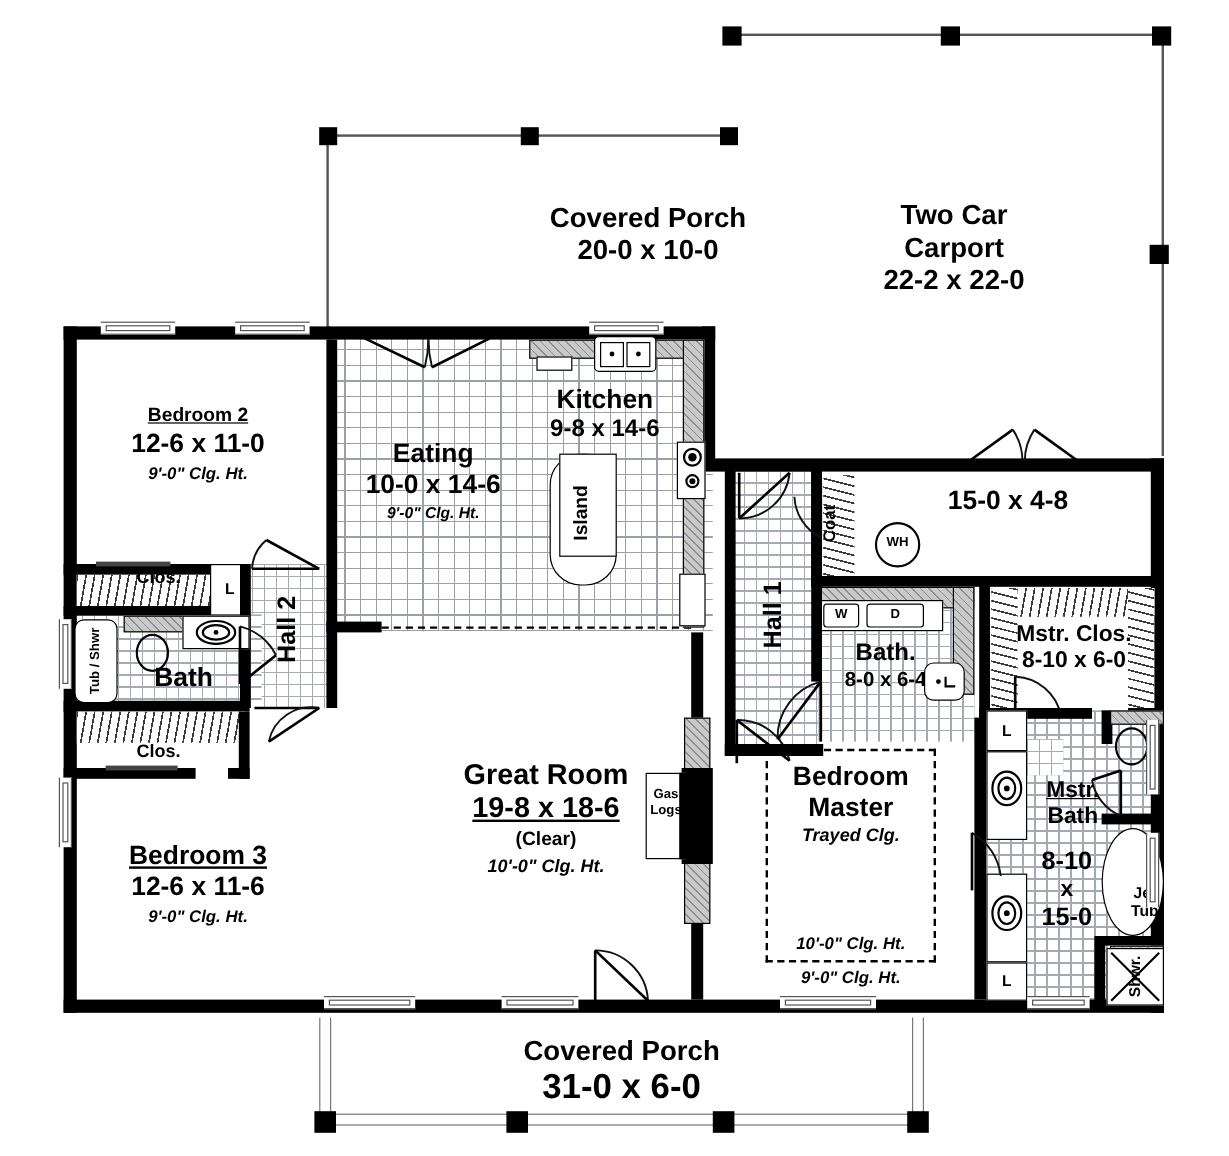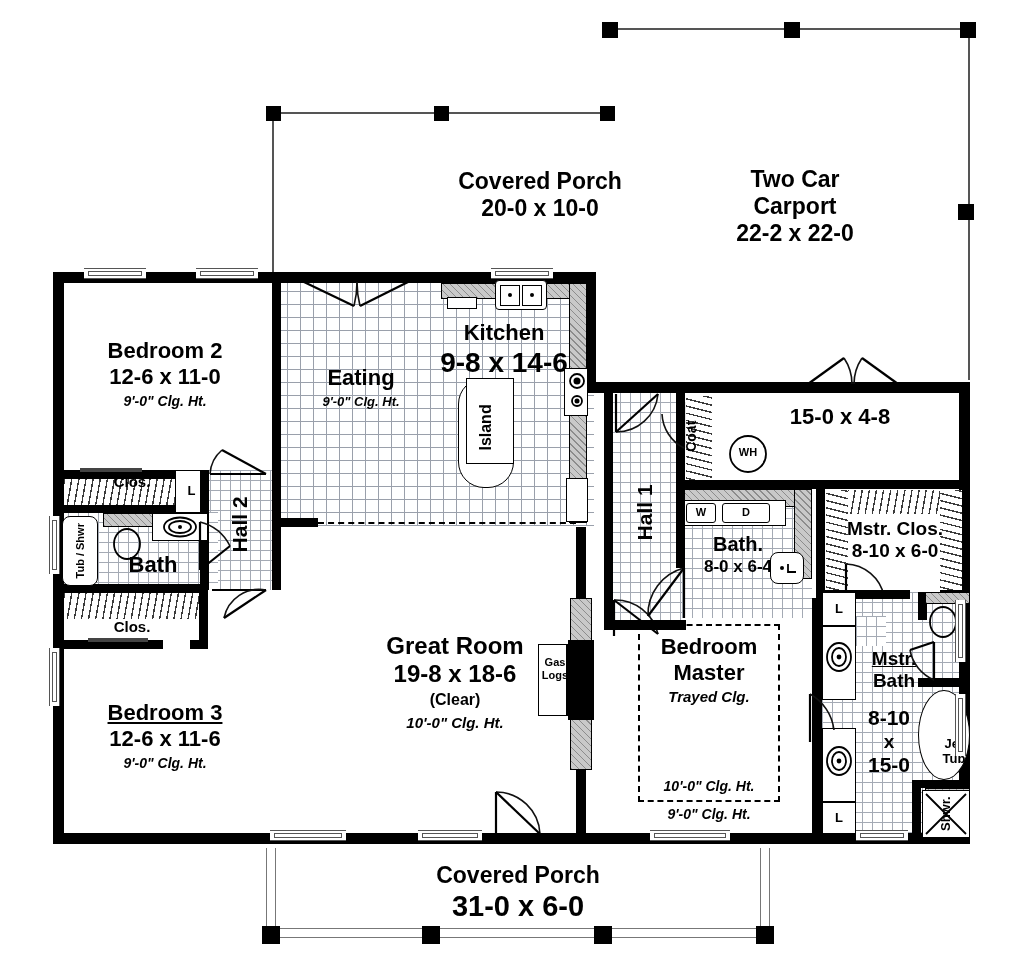--- a/index.html
+++ b/index.html
@@ -100,21 +100,21 @@
 
   <div class="wall" style="left:53px;top:272px;width:11px;height:572px;"></div>
   <div class="wall" style="left:53px;top:272px;width:222px;height:11px;"></div>
   <div class="wall" style="left:274px;top:272px;width:322px;height:11px;"></div>
   <div class="wall" style="left:585px;top:272px;width:11px;height:120px;"></div>
   <div class="wall" style="left:585px;top:382px;width:385px;height:11px;"></div>
   <div class="wall" style="left:959px;top:382px;width:11px;height:462px;"></div>
   <div class="wall" style="left:53px;top:833px;width:917px;height:11px;"></div>
 
   <div class="lbl" style="left:70px;top:338px;width:190px;">
-     <div class="name" style="font-size:22px;">Bedroom 2</div>
+     <div class="name" style="font-size:16px;text-decoration:underline;">Bedroom 2</div>
      <div class="dim" style="font-size:22px;">12-6 x 11-0</div>
      <div class="clg" style="font-size:14px;margin-top:3px;">9'-0" Clg. Ht.</div>
   </div>
   <div class="winH" style="left:84px;top:268px;width:62px;height:11px;"></div>
   <div class="winH" style="left:196px;top:268px;width:62px;height:11px;"></div>
 
   <div class="wall" style="left:53px;top:470px;width:155px;height:9px;"></div>
   <div class="wall" style="left:199px;top:470px;width:9px;height:42px;"></div>
   <div class="hang" style="left:64px;top:479px;width:135px;height:26px;"></div>
   <div class="lbl name" style="left:84px;top:473px;width:96px;font-size:15px;">Clos.</div>
@@ -171,35 +171,36 @@
 
   <div class="lbl" style="left:70px;top:700px;width:190px;">
      <div class="name" style="font-size:22px;text-decoration:underline;">Bedroom 3</div>
      <div class="dim" style="font-size:22px;">12-6 x 11-6</div>
      <div class="clg" style="font-size:14px;margin-top:3px;">9'-0" Clg. Ht.</div>
   </div>
   <div class="winV" style="left:49px;top:648px;width:11px;height:58px;"></div>
 
   <div class="lbl" style="left:282px;top:365px;width:158px;">
      <div class="name" style="font-size:22px;">Eating</div>
+     <div class="dim" style="font-size:22px;">10-0 x 14-6</div>
      <div class="clg" style="font-size:13px;margin-top:3px;">9'-0" Clg. Ht.</div>
   </div>
 
   <svg style="left:302px;top:280px;width:110px;height:34px;">
     <path class="dl" d="M2,2 L52,26"></path>
       <path class="dl" d="M106,2 L58,26"></path>
     <path class="dsw" d="M52,26 Q55,14 55,2"></path>
       <path class="dsw" d="M58,26 Q55,14 55,2"></path>
   </svg>
   <div class="wall" style="left:272px;top:518px;width:46px;height:9px;"></div>
   <div class="dashline" style="left:318px;top:522px;width:258px;"></div>
 
   <div class="lbl" style="left:424px;top:320px;width:160px;">
      <div class="name" style="font-size:22px;">Kitchen</div>
-     <div class="dim" style="font-size:28px;text-align:center;">9-8 x 14-6</div>
+     <div class="dim" style="font-size:20px;text-align:center;">9-8 x 14-6</div>
   </div>
 
   <div class="counter" style="left:441px;top:283px;width:56px;height:16px;"></div>
   <div class="counter" style="left:545px;top:283px;width:42px;height:16px;"></div>
   <div class="counter" style="left:569px;top:283px;width:18px;height:240px;"></div>
 
   <div class="white" style="left:495px;top:280px;width:52px;height:30px;border:1.8px solid #000;box-sizing:border-box;border-radius:4px;"></div>
   <div class="box" style="left:500px;top:285px;width:20px;height:21px;"></div>
   <div class="box" style="left:522px;top:285px;width:20px;height:21px;"></div>
   <div class="post" style="left:508px;top:293px;width:4px;height:4px;border-radius:50%;"></div>
@@ -217,21 +218,21 @@
   </svg>
 
   <div class="white" style="left:566px;top:478px;width:22px;height:44px;border:1.6px solid #000;box-sizing:border-box;"></div>
 
   <div class="box" style="left:458px;top:378px;width:56px;height:110px;border-radius:26px;"></div>
   <div class="white" style="left:466px;top:378px;width:48px;height:86px;border:1.6px solid #000;box-sizing:border-box;"></div>
   <div class="lbl name vert" style="left:446px;top:418px;width:80px;font-size:16px;">Island</div>
 
   <div class="lbl" style="left:330px;top:632px;width:250px;">
      <div class="name" style="font-size:24px;">Great Room</div>
-     <div class="dim" style="font-size:24px;">19-8 x 18-6</div>
+     <div class="dim" style="font-size:24px;text-decoration:underline;">19-8 x 18-6</div>
      <div class="name" style="font-size:16px;margin-top:2px;">(Clear)</div>
      <div class="clg" style="font-size:15px;margin-top:4px;">10'-0" Clg. Ht.</div>
   </div>
 
   <div class="wall" style="left:576px;top:527px;width:10px;height:306px;"></div>
   <div class="counter" style="left:570px;top:598px;width:22px;height:44px;"></div>
   <div class="counter" style="left:570px;top:718px;width:22px;height:52px;"></div>
   <div class="wall" style="left:568px;top:640px;width:26px;height:80px;"></div>
   <div class="white" style="left:538px;top:644px;width:34px;height:72px;border:1.6px solid #000;box-sizing:border-box;"></div>
   <svg style="left:566px;top:644px;width:20px;height:72px;">

